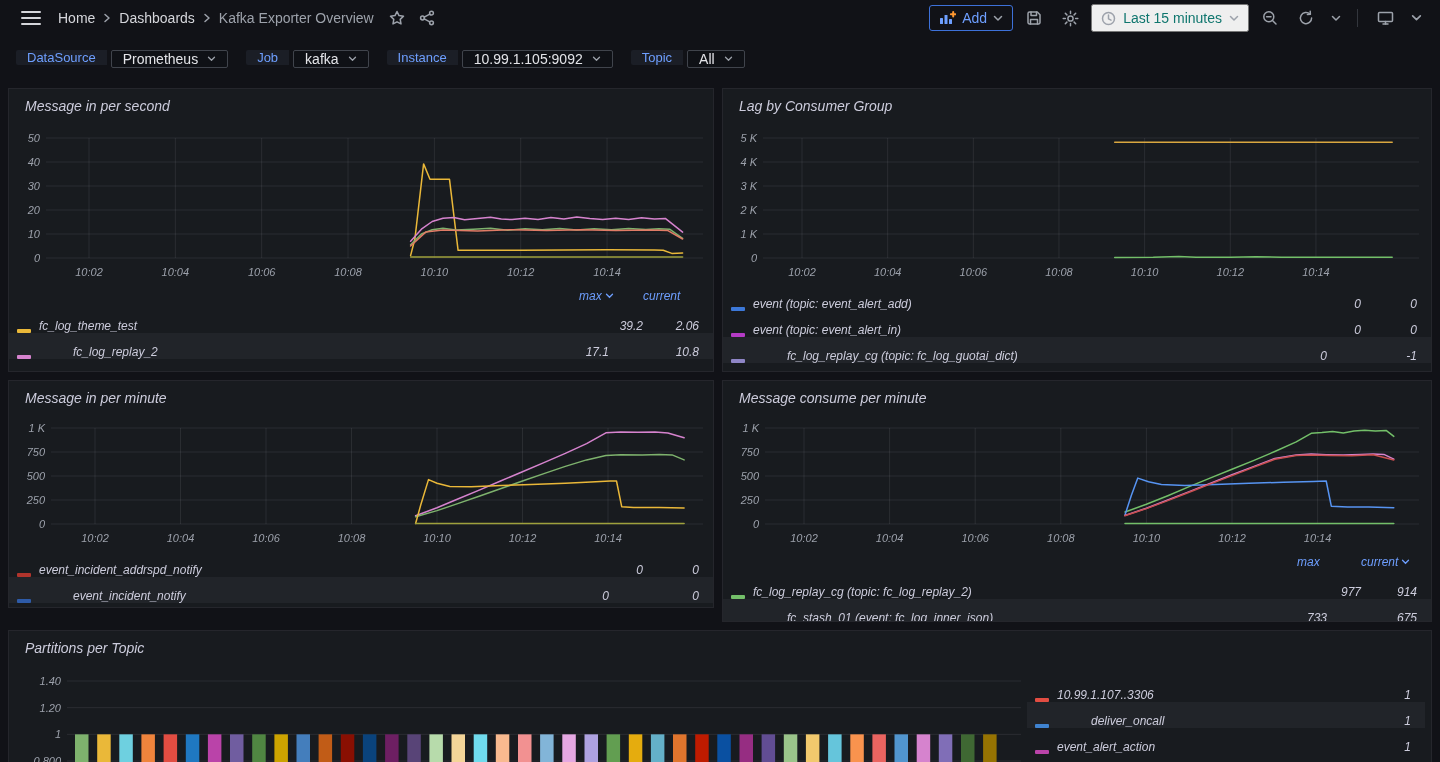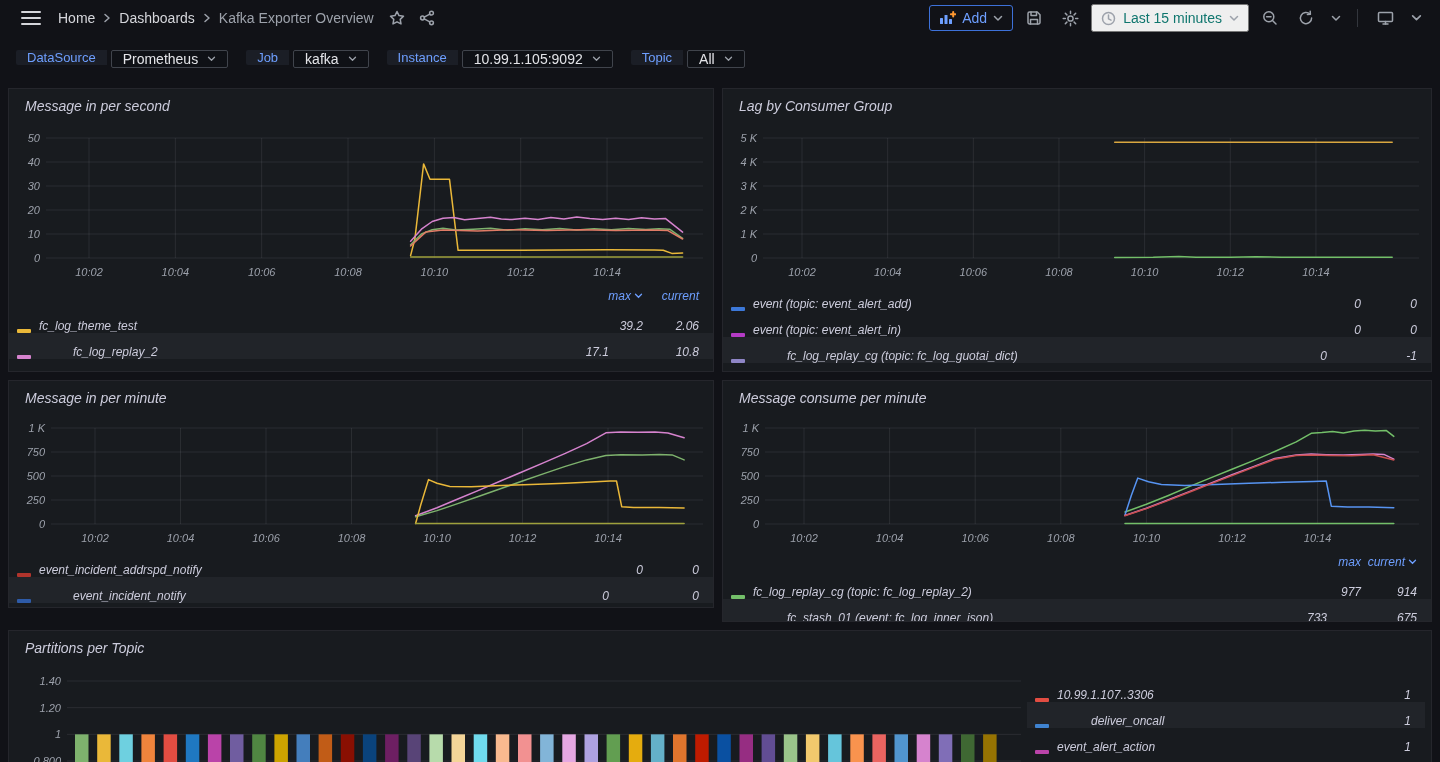--- a/index.html
+++ b/index.html
@@ -37,21 +37,21 @@
   .panel { position:absolute; background:#181B1F; border:1px solid #25262C; border-radius:0; overflow:hidden;font-style:italic; }
   .panel .title { position:absolute; top:8px; left:16px; right:16px; font-size:14px; font-weight:500;
     color:#CCCCDC; line-height:18px; cursor:pointer; }
   .chart { position:absolute; left:0; }
 
   
   .legend { position:absolute; overflow:hidden; }
   .lg-header { height:22px; display:flex; align-items:center; padding:0 14px 0 8px;
     color:#6E9FFF; font-size:12px; }
   .lg-header .sp { flex:1; }
-  .lg-col { display:flex; align-items:center; justify-content:flex-end; gap:3px; cursor:pointer; }
+  .lg-col { display:flex; align-items:center; justify-content:flex-start; gap:3px; cursor:pointer; }
   .lg-col.c-max { width:64px; } .lg-col.c-cur { width:56px; }
   .lg-row { height:26px; display:flex; align-items:flex-end; padding:0 14px 0 8px; cursor:pointer; }
   .lg-row.striped { background:rgba(204,204,220,0.055);gap:34px; }
   .sw { width:14px; height:4px; border-radius:1px; margin-right:8px; flex:none; }
   .lg-label { flex:1; font-size:12px; color:#CCCCDC; white-space:nowrap; overflow:hidden; }
   .lg-val { width:64px; text-align:right; font-size:12px; color:#CCCCDC; flex:none; }
   .lg-val + .lg-val { width:56px; }
   .legend.single .lg-val { width:38px; }
 </style>
 </head>

